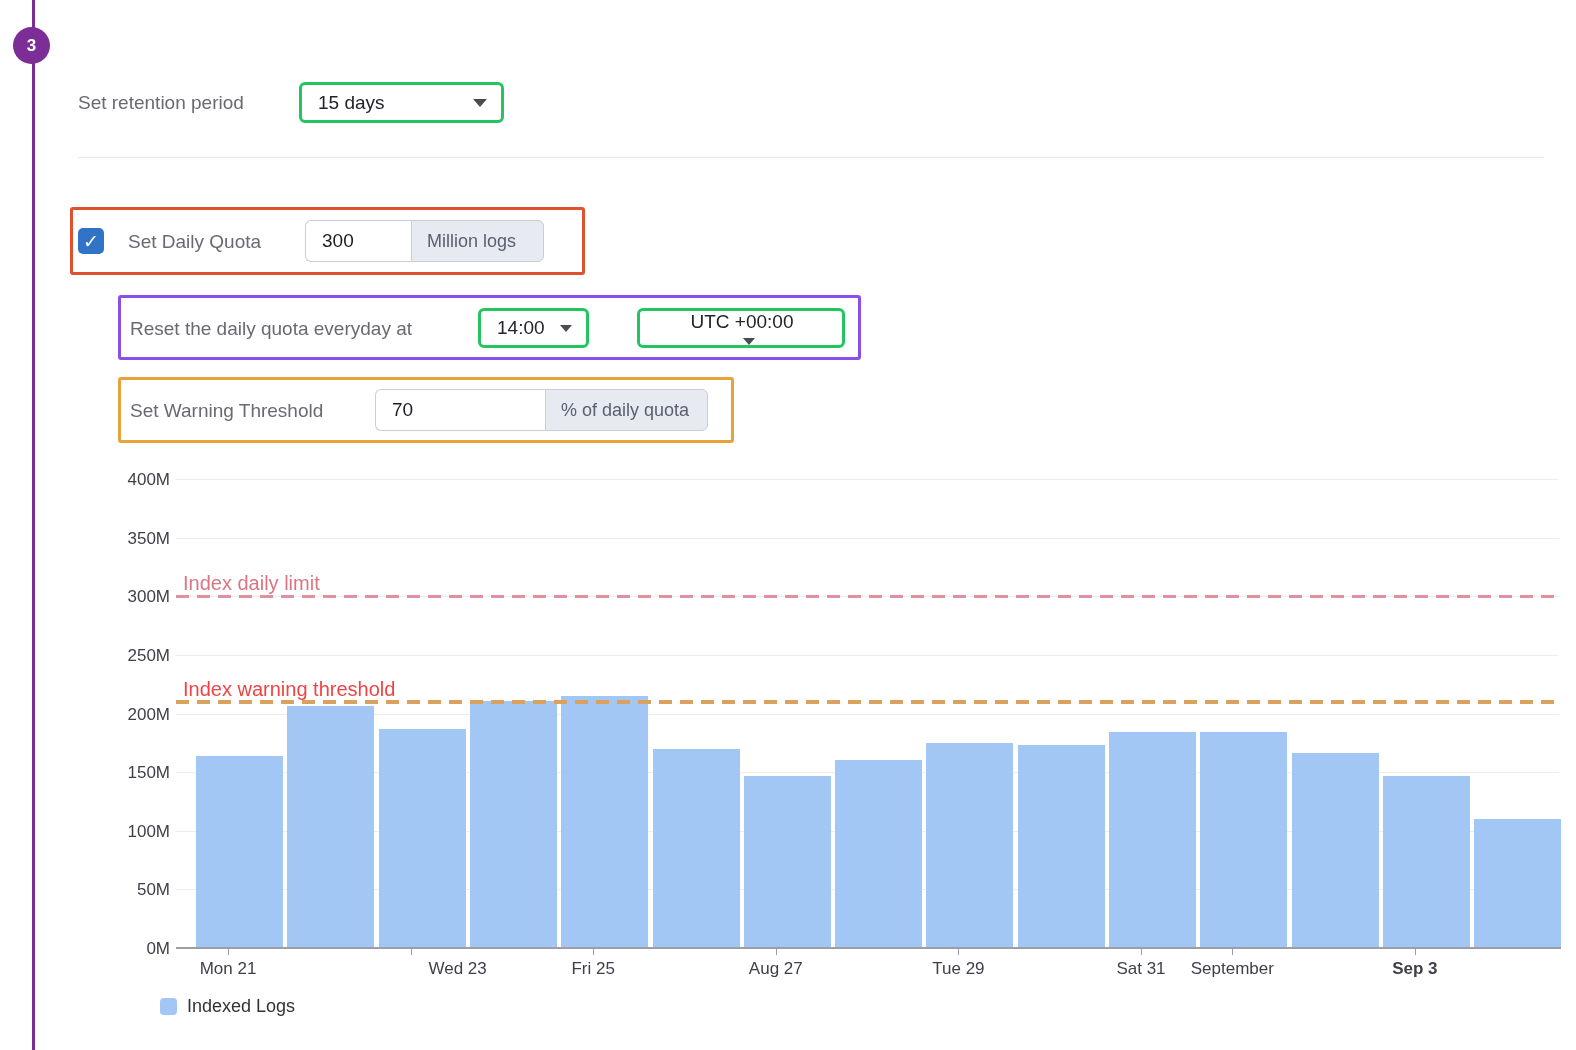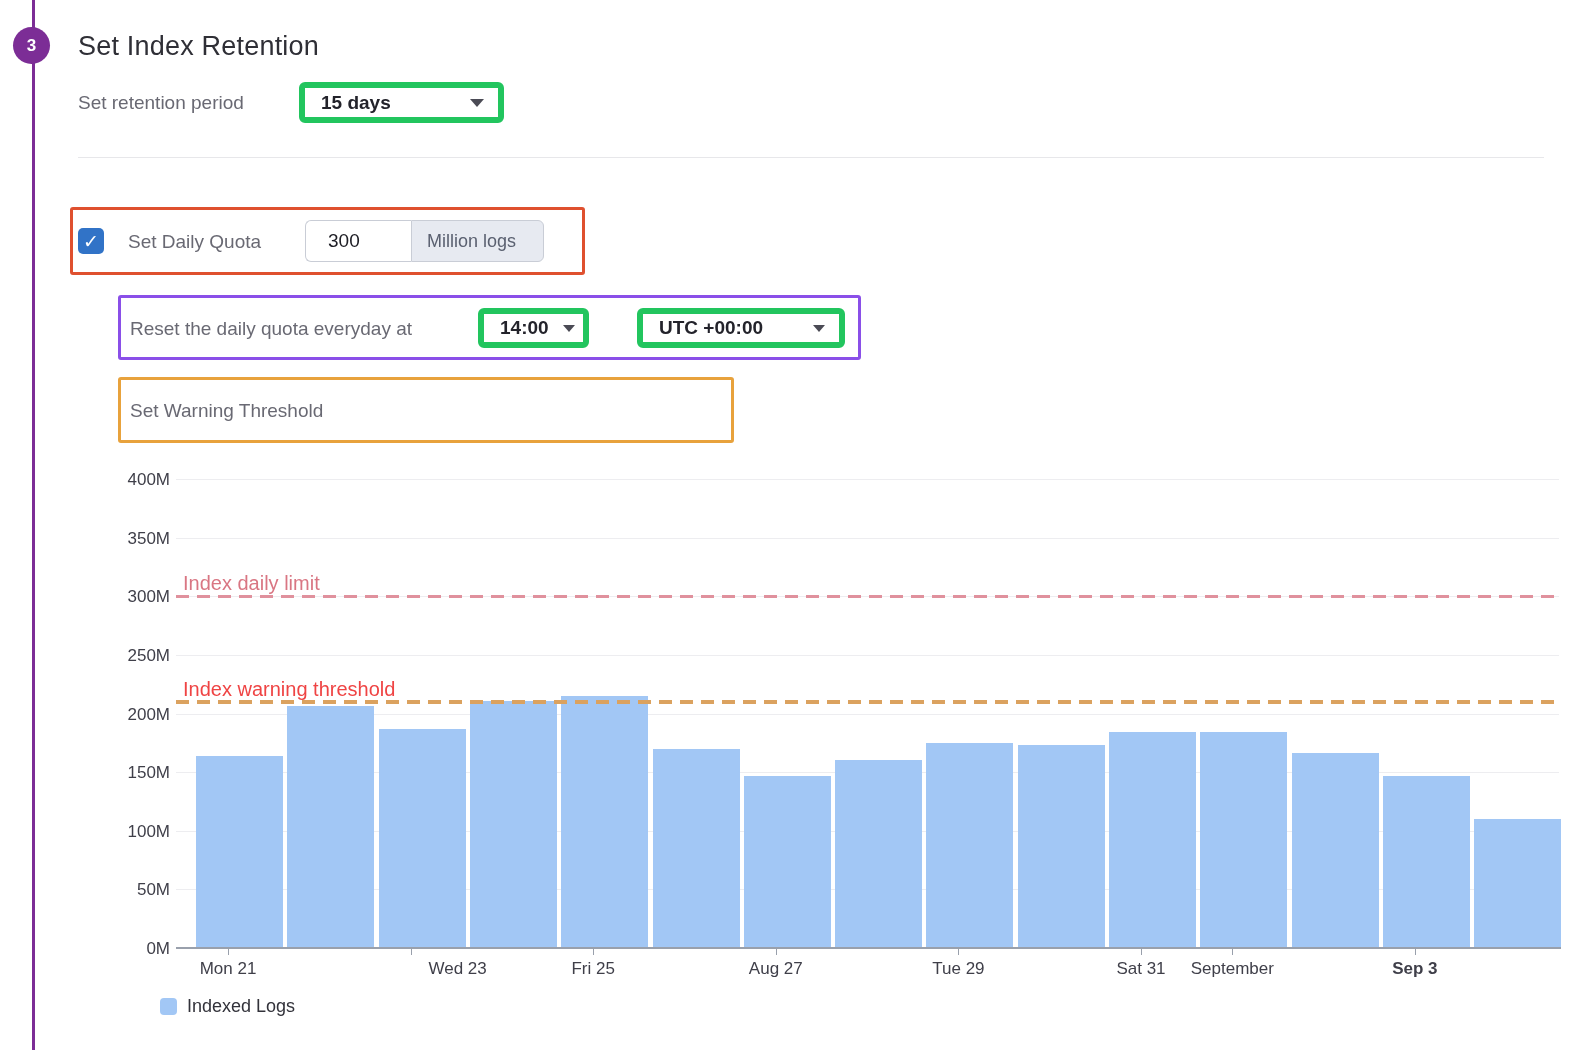--- a/index.html
+++ b/index.html
@@ -13,42 +13,42 @@
   .step-badge {
     position:absolute; left:13px; top:27px; width:37px; height:37px; border-radius:50%;
     background:#7c2d96; color:#fff; font-size:17px; font-weight:bold;
     display:flex; align-items:center; justify-content:center; z-index:2;
   }
   .page-title { position:absolute; left:78px; top:31px; font-size:27px; color:#2f2f36; letter-spacing:0.2px; }
   .field-label { position:absolute; font-size:19px; color:#696973; }
   .divider { position:absolute; left:78px; top:157px; width:1466px; height:1px; background:#e7e7ea; }
 
   .select {
-    position:absolute; background:#fff; border:6px solid #22c55e; border-radius:6px;
+    position:absolute; background:#fff; border:3px solid #22c55e; border-radius:6px;
     display:flex; align-items:center; justify-content:space-between;
-    padding:0 14px 0 16px; font-size:19px; color:#23232b; cursor:pointer;font-weight:bold;
+    padding:0 14px 0 16px; font-size:19px; color:#23232b; cursor:pointer;
   }
   .chevron { width:0; height:0; border-left:7px solid transparent; border-right:7px solid transparent;
     border-top:8px solid #4b4b55; margin-left:14px; }
   .chevron.small { border-left-width:6px; border-right-width:6px; border-top-width:7px; }
 
   .hl-box { position:absolute; border-radius:3px; pointer-events:none; z-index:3; }
   .hl-red    { border:3px solid #df502f; }
   .hl-purple { border:3px solid #8a4fe8; }
   .hl-orange { border:3px solid #e8a23c; }
 
   .checkbox {
     position:absolute; width:26px; height:26px; background:#3173c7; border-radius:5px;
     color:#fff; font-size:19px; font-weight:bold; display:flex; align-items:center;
     justify-content:center; cursor:pointer;
   }
   .input-group { position:absolute; display:flex; height:42px; }
   .text-input {
     height:42px; border:1px solid #c9cdd6; border-right:none; border-radius:6px 0 0 6px;
-    font-family:inherit; font-size:19px; color:#1d1d24; padding:0 22px; outline:none;
+    font-family:inherit; font-size:19px; color:#1d1d24; padding:0 16px; outline:none;
   }
   .input-suffix {
     height:42px; background:#e7eaf1; border:1px solid #c9cdd6; border-radius:0 6px 6px 0;
     display:flex; align-items:center; padding:0 15px; font-size:18px; color:#5a6070;
     white-space:nowrap;
   }
 
   
   #chart-layer { position:absolute; left:0; top:0; width:1576px; height:1050px; }
   .gridline { position:absolute; height:1px; background:#ededf0; }
@@ -64,21 +64,20 @@
   .legend-label { margin-left:10px; font-size:18px; color:#32323a; }
 </style>
 </head>
 <body>
 
 <div class="page">
 
   <div class="step-line"></div>
   <div class="step-badge">3</div>
 
-  <div class="page-title">Set Index Retention</div>
 
   <div class="field-label" style="left:78px; top:92px;">Set retention period</div>
   <div class="select" style="left:299px; top:82px; width:205px; height:41px;">
     <span>15 days</span>
     <span class="chevron"></span>
   </div>
 
   <div class="divider"></div>
 
   <div class="hl-box hl-red" style="left:70px;  top:207px; width:515px; height:68px;"></div>
@@ -92,26 +91,30 @@
   <div class="input-group" style="left:305px; top:220px;">
     <input class="text-input" style="width: 106px;" value="300">
     <div class="input-suffix" style="width:133px;">Million logs</div>
   </div>
 
   <div class="field-label" style="left:130px; top:318px;">Reset the daily quota everyday at</div>
   <div class="select" style="left:478px; top:308px; width:111px; height:40px;">
     <span>14:00</span>
     <span class="chevron small"></span>
   </div>
-  <div class="select" style="left:637px; top:308px; width:208px; height:40px;">
+  <div class="select" style="left:637px; top:308px; width:208px; height:40px;flex-direction:column;">
     <span>UTC +00:00</span>
     <span class="chevron small"></span>
   </div>
 
   <div class="field-label" style="left:130px; top:400px;">Set Warning Threshold</div>
+  <div class="input-group" style="left:375px; top:389px;">
+    <input class="text-input" style="width: 170px;" value="70">
+    <div class="input-suffix" style="width:163px;">% of daily quota</div>
+  </div>
 
   <div id="chart-layer">
       <div class="gridline" style="left: 176px; top: 479px; width: 1383px;"></div>
       <div class="y-label" style="left: 108px; top: 470px;">400M</div>
       <div class="gridline" style="left: 176px; top: 537.625px; width: 1383px;"></div>
       <div class="y-label" style="left: 108px; top: 528.625px;">350M</div>
       <div class="gridline" style="left: 176px; top: 596.25px; width: 1383px;"></div>
       <div class="y-label" style="left: 108px; top: 587.25px;">300M</div>
       <div class="gridline" style="left: 176px; top: 654.875px; width: 1383px;"></div>
       <div class="y-label" style="left: 108px; top: 645.875px;">250M</div>

